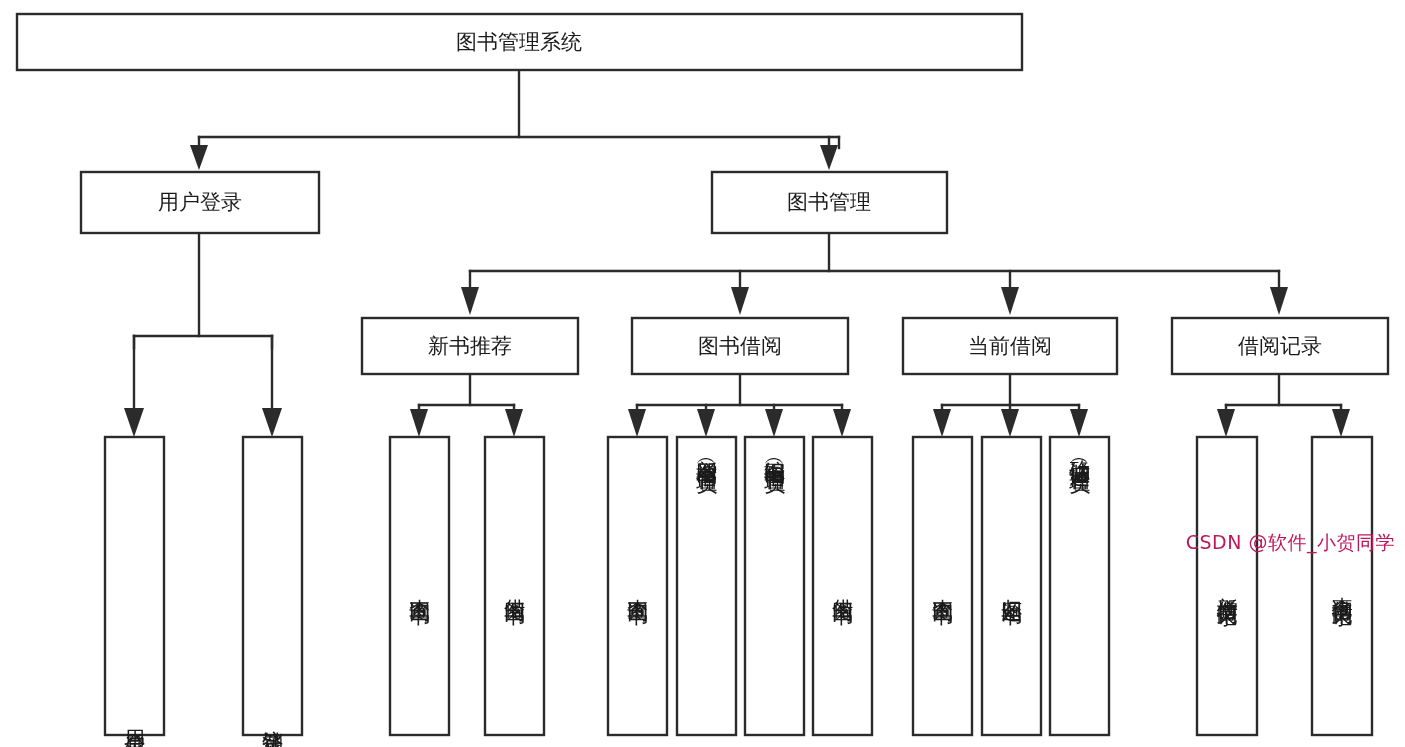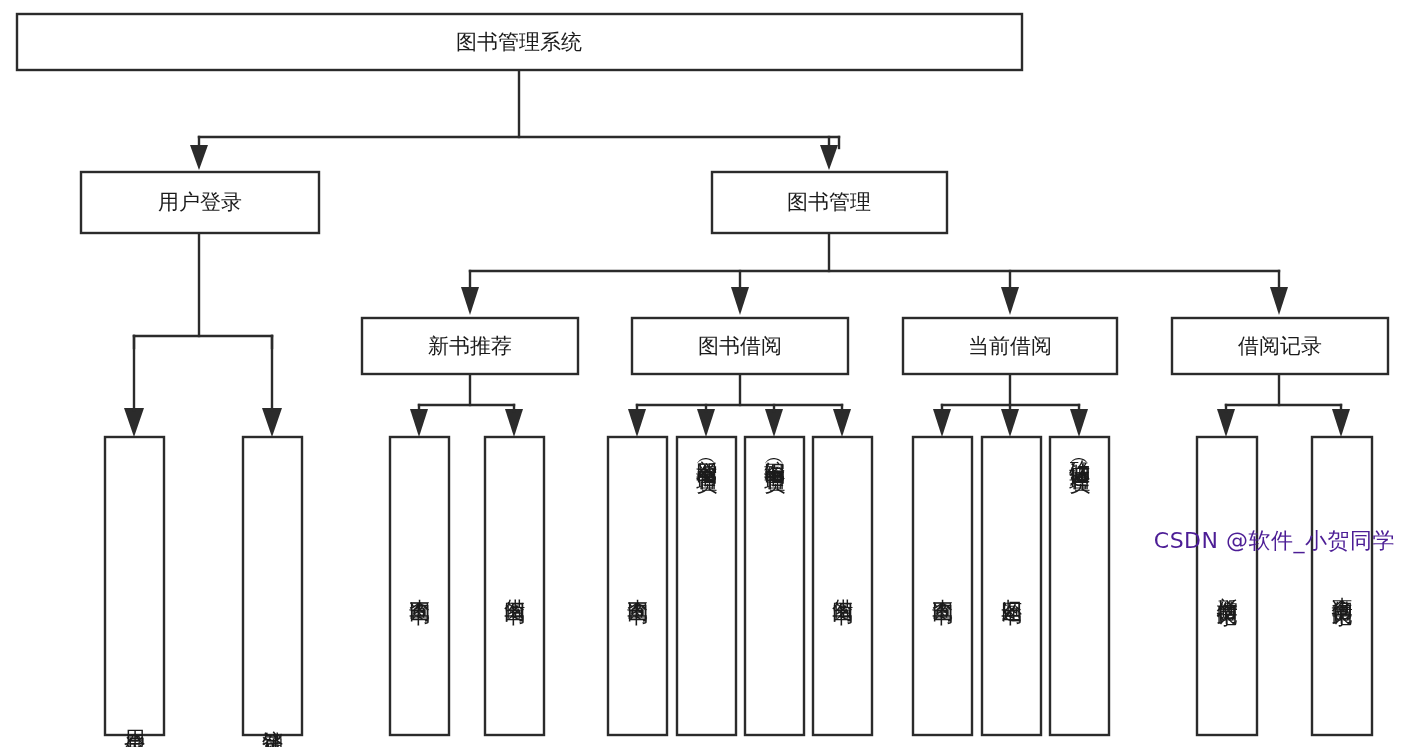--- a/index.html
+++ b/index.html
@@ -64,22 +64,22 @@
     align-items: center;
     pointer-events: none;
   }
   .vlabel.align-end { justify-content: flex-end; }
   .vlabel.align-start { justify-content: flex-start; }
   #watermark {
     position: absolute;
     right: 10px;
     bottom: 6px;
     font-family: "DejaVu Sans", "Liberation Sans", sans-serif;
-    font-size: 22px;
-    color: #4c1d95;
+    font-size: 19px;
+    color: #be185d;
     letter-spacing: 0.5px;
     white-space: nowrap;
   }
 </style>
 </head>
 <body>
 
 <div id="diagram-root">
 
   <svg id="flow" viewBox="0 0 1405 747">

